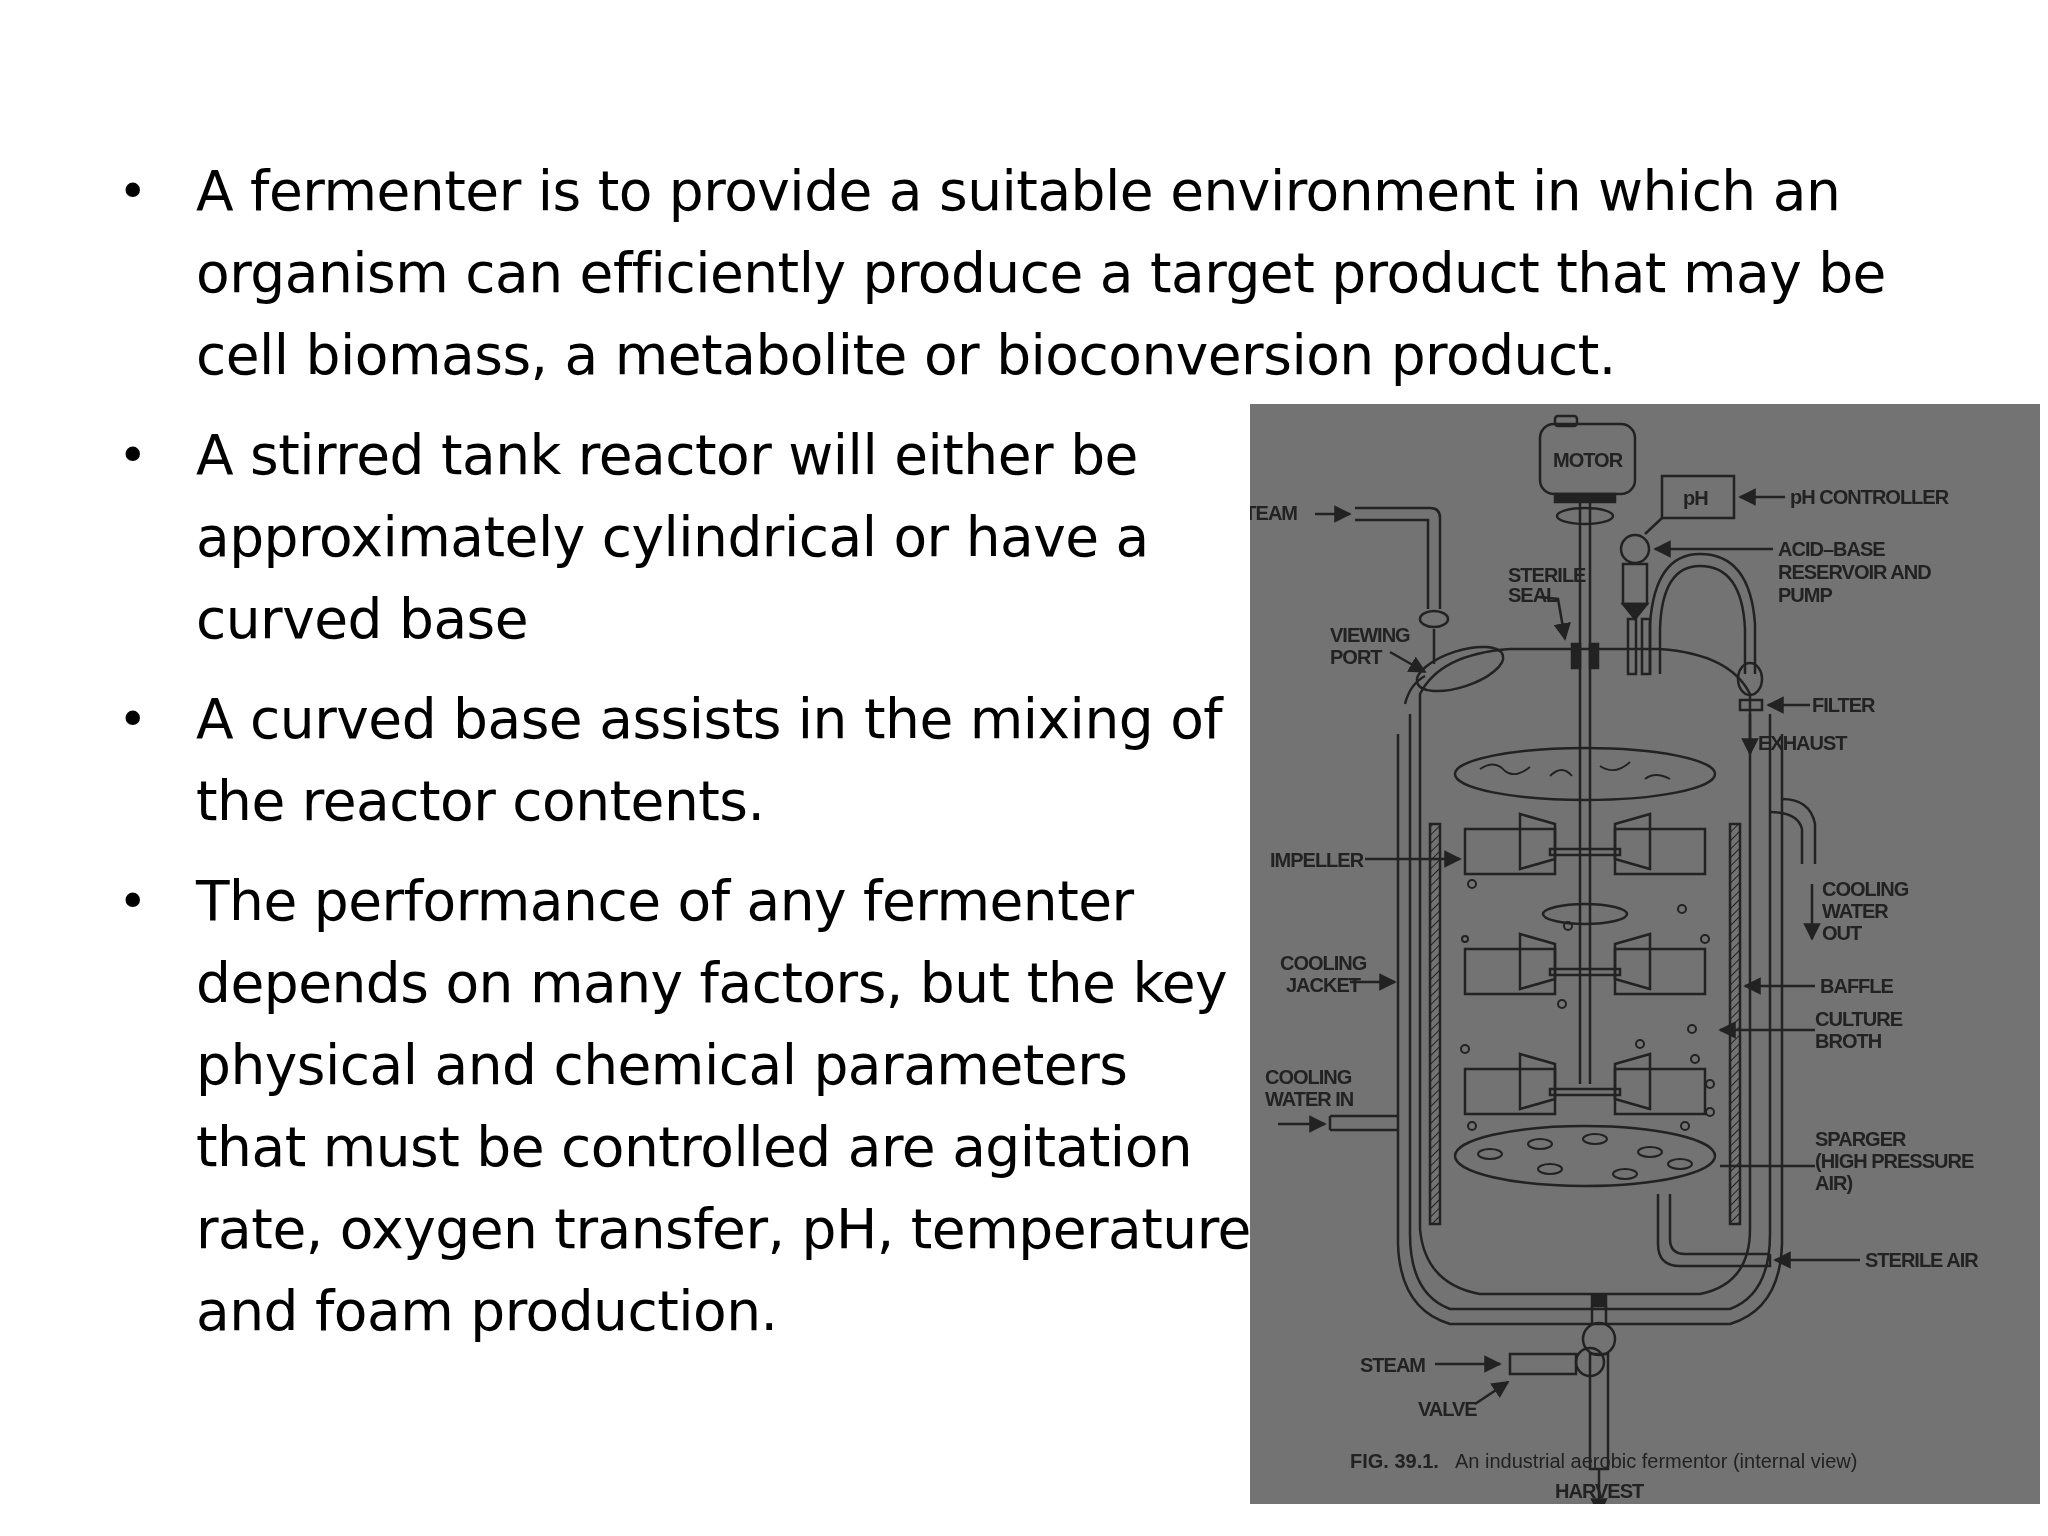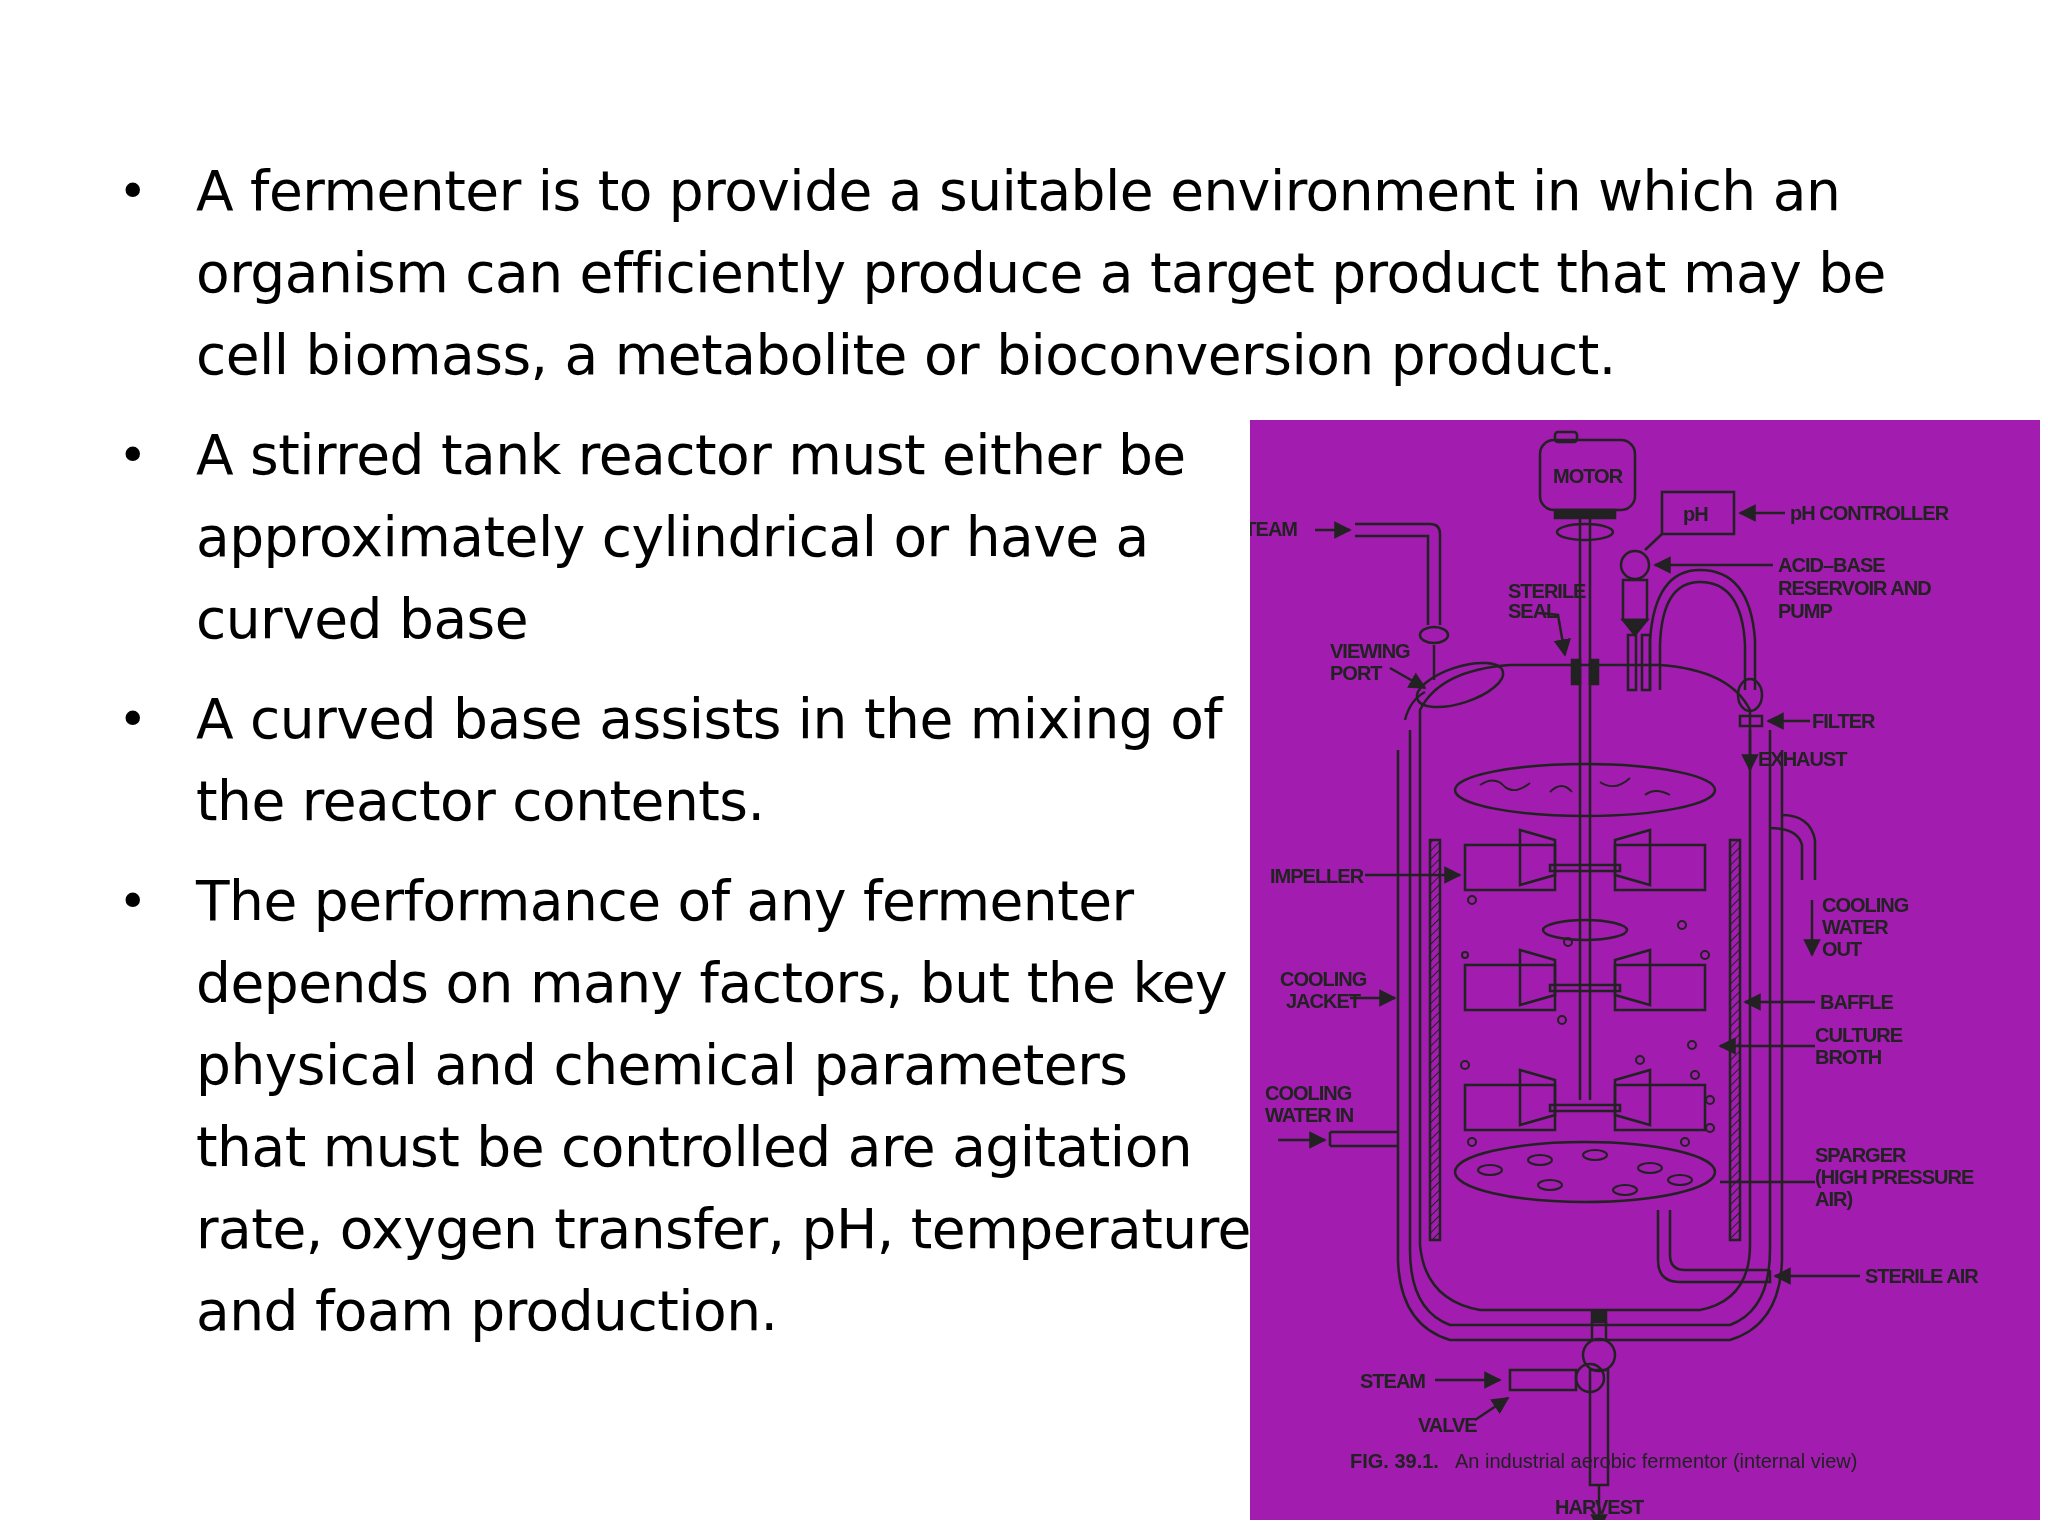--- a/index.html
+++ b/index.html
@@ -2,41 +2,41 @@
 <html><head>
 <meta charset="utf-8">
 <style>
   html, body { margin: 0; padding: 0; background: #ffffff; }
   body { width: 2048px; height: 1536px; position: relative; overflow: hidden; font-family: "Liberation Sans", sans-serif; }
   .slide { position: absolute; left: 0; top: 0; width: 2048px; height: 1536px; background: #ffffff; }
   .bullets { position: absolute; left: 110px; top: 150px; width: 1880px; margin: 0; padding: 0; list-style: none; }
   .bullet { position: relative; padding-left: 86px; font-family: "DejaVu Sans", sans-serif; font-size: 55px; line-height: 82px; color: #000; letter-spacing: -0.5px; }
   .bullet .dot { position: absolute; left: 8px; top: 0; font-size: 50px; }
   .bullet .txt { display: block; white-space: pre-line; }
-  .figure { position: absolute; left: 1250px; top: 420px; width: 790px; height: 1100px; background: #a21caf; }
+  .figure { position: absolute; left: 1250px; top: 404px; width: 790px; height: 1100px; background: #737373; }
   .figure svg { position: absolute; left: 0; top: 0; }
   .lbl { font-family: "Liberation Sans", sans-serif; font-weight: bold; font-size: 20px; fill: #222; letter-spacing: -1px; }
   .cap-bold { font-family: "Liberation Sans", sans-serif; font-weight: bold; font-size: 20px; fill: #222; }
   .cap { font-family: "Liberation Sans", sans-serif; font-size: 20px; fill: #222; }
 </style>
 </head>
 <body>
 
 <div class="slide">
 
   <ul class="bullets">
     <li class="bullet" style="margin-bottom:18px;">
       <span class="dot">•</span>
       <span class="txt">A fermenter is to provide a suitable environment in which an
 organism can efficiently produce a target product that may be
 cell biomass, a metabolite or bioconversion product.</span>
     </li>
     <li class="bullet" style="margin-bottom:18px; width:1100px;">
       <span class="dot">•</span>
-      <span class="txt">A stirred tank reactor must either be
+      <span class="txt">A stirred tank reactor will either be
 approximately cylindrical or have a
 curved base</span>
     </li>
     <li class="bullet" style="margin-bottom:18px; width:1100px;">
       <span class="dot">•</span>
       <span class="txt">A curved base assists in the mixing of
 the reactor contents.</span>
     </li>
     <li class="bullet" style="width:1140px;">
       <span class="dot">•</span>

